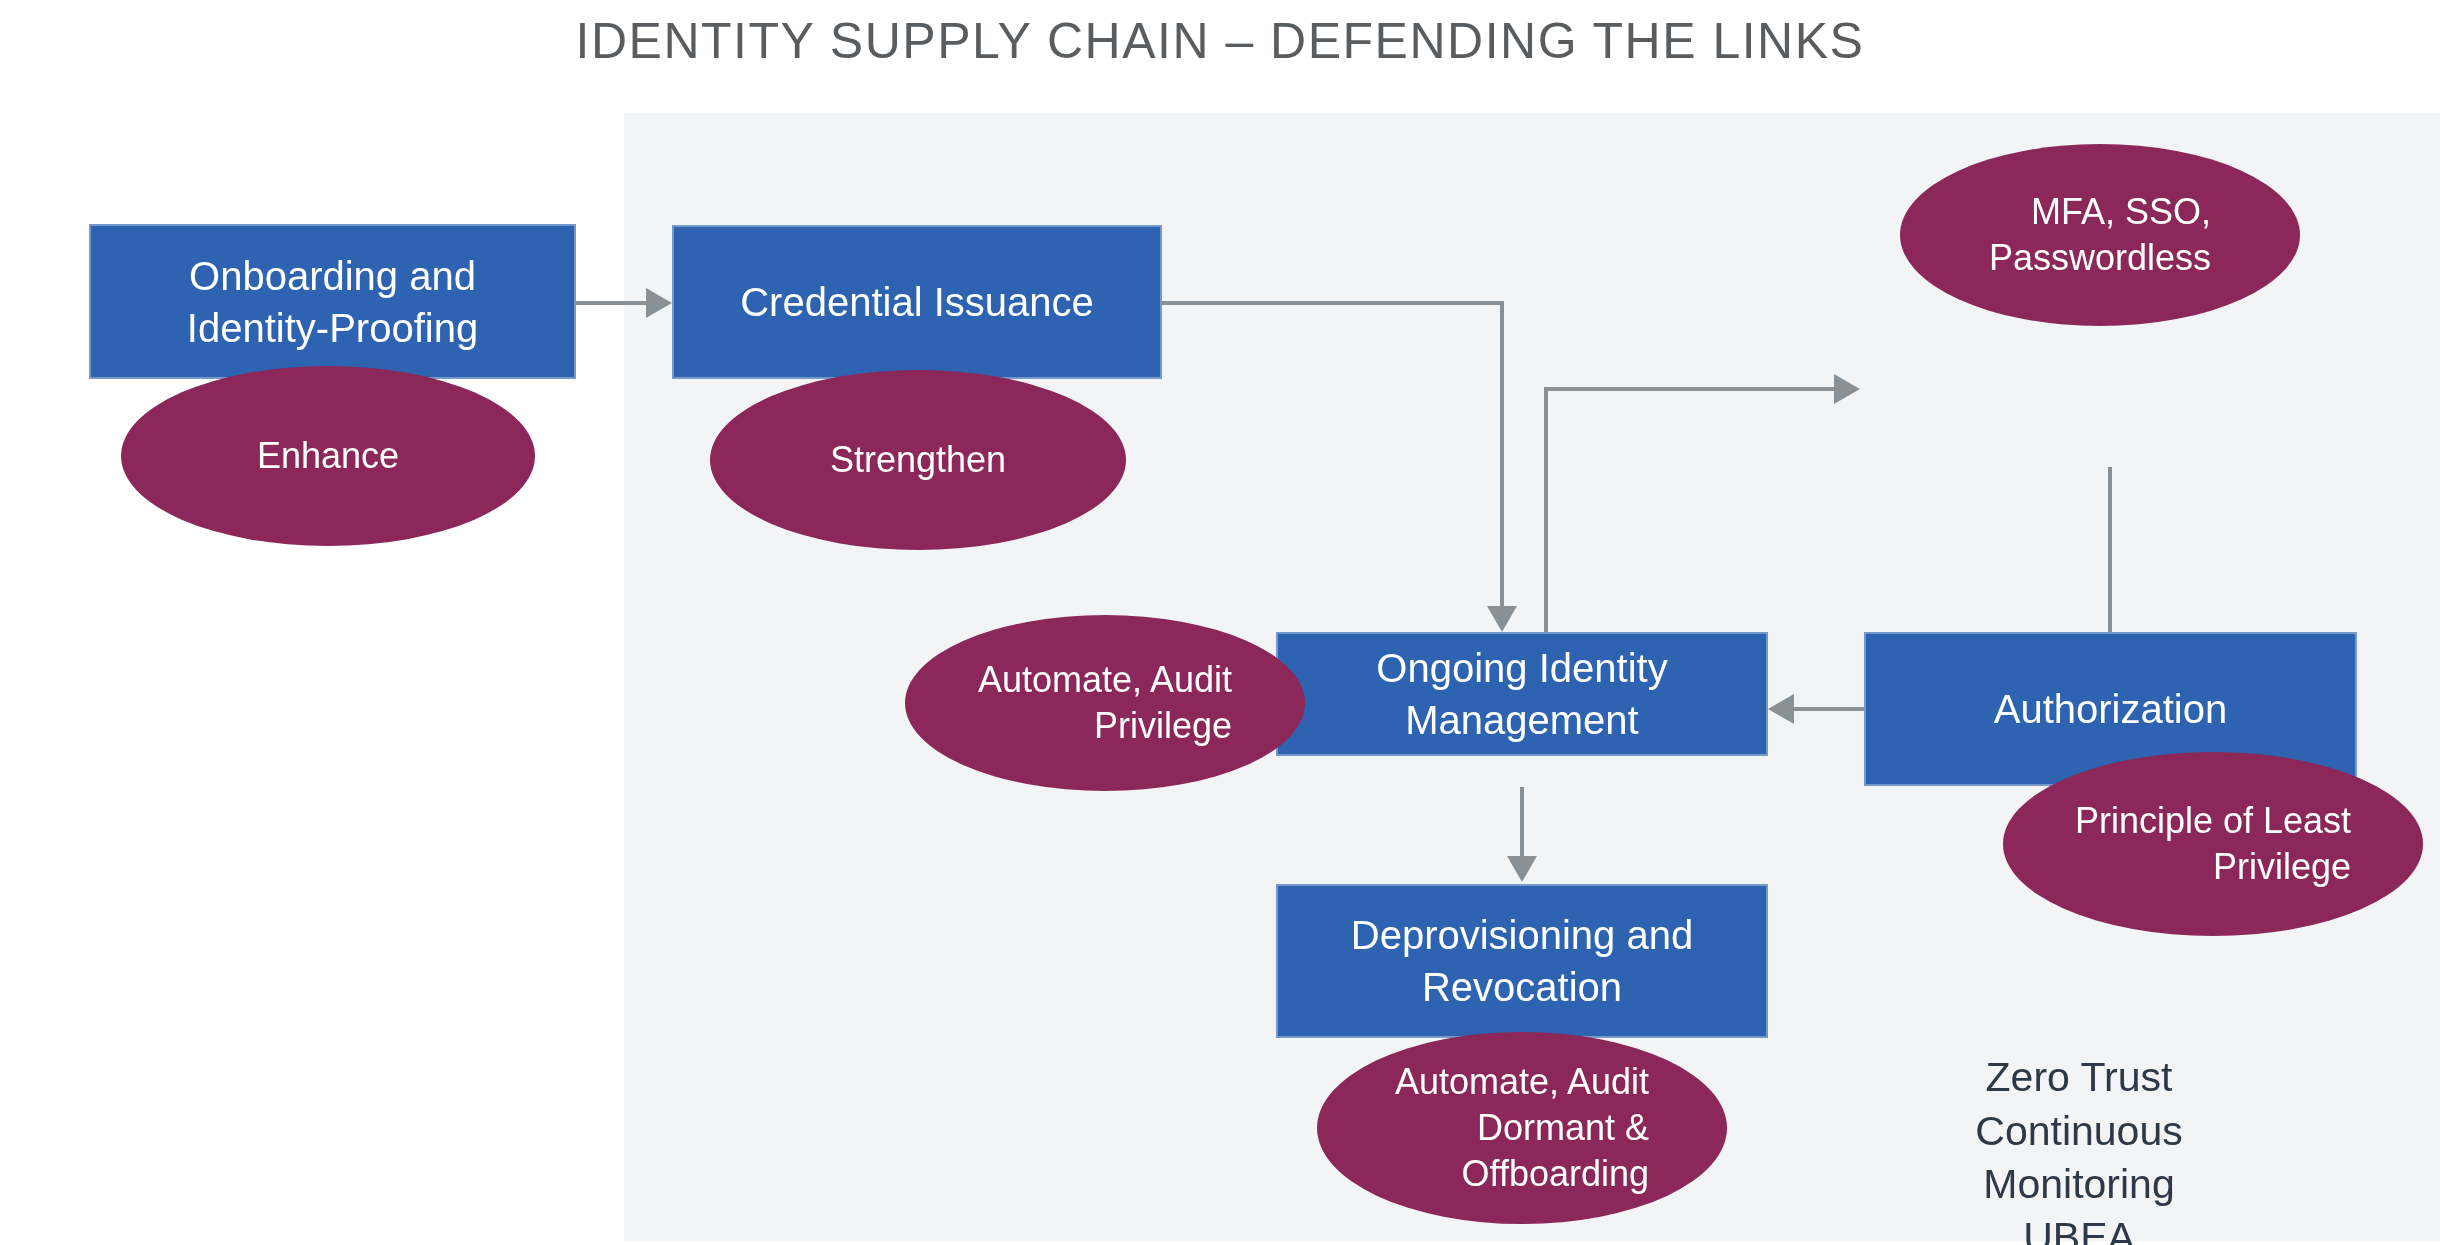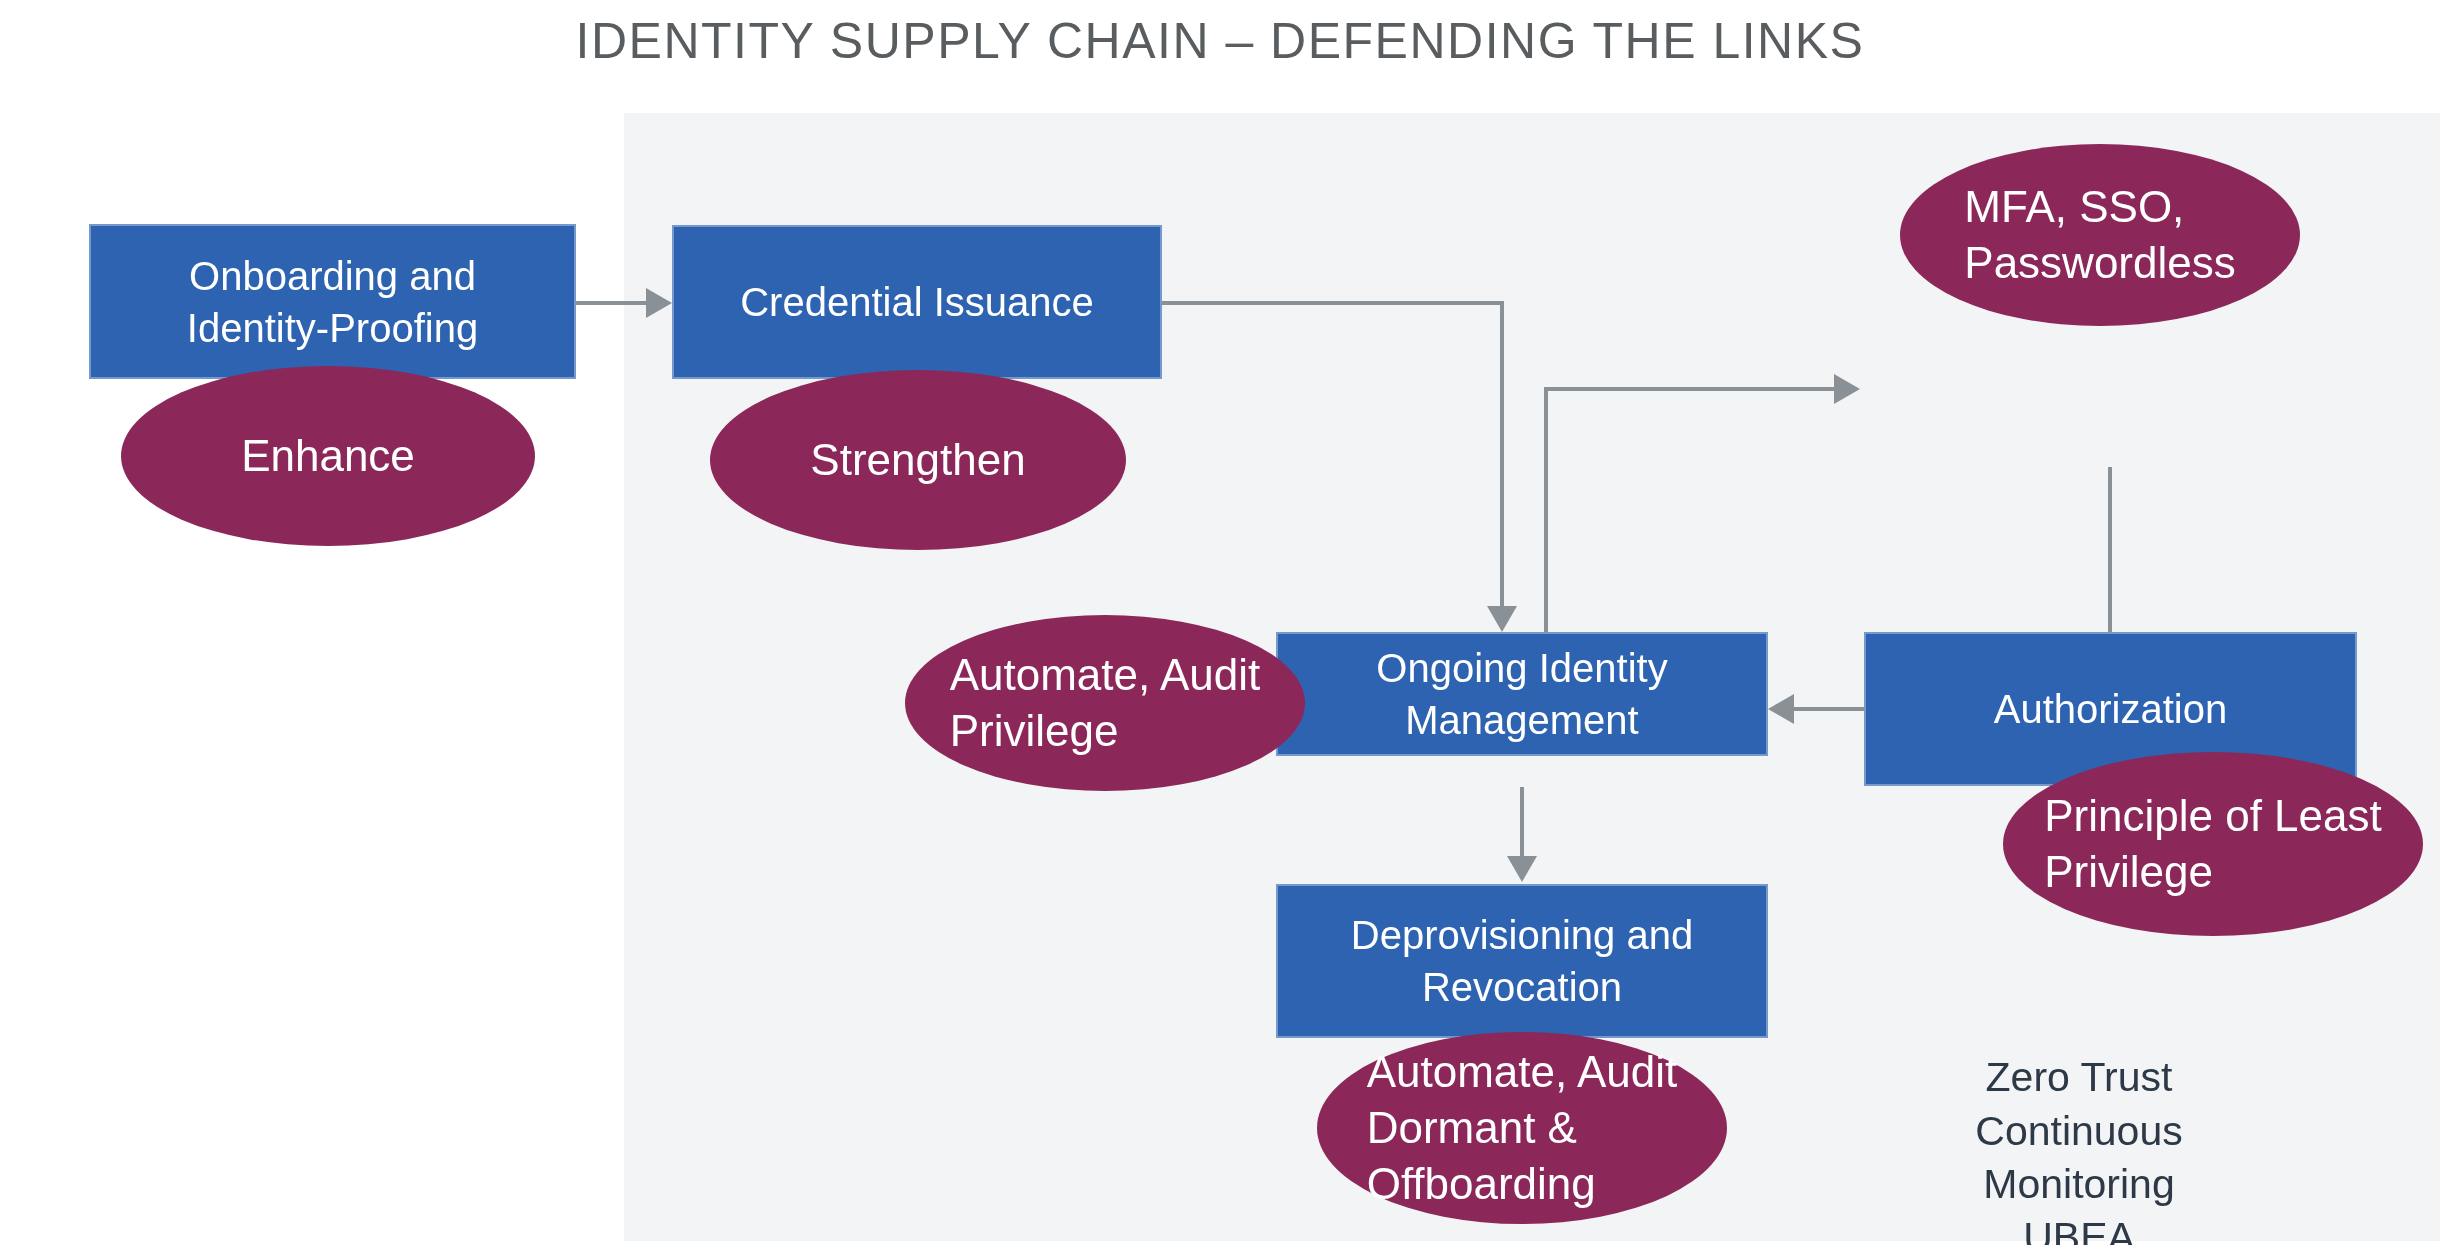--- a/index.html
+++ b/index.html
@@ -77,22 +77,22 @@
     white-space: pre-line;
   }
   .badge {
     position: absolute;
     background: var(--ellipse-maroon);
     border-radius: 50%;
     color: var(--text-white);
     display: flex;
     align-items: center;
     justify-content: center;
-    text-align: left;
-    font-size: 44px;
+    text-align: right;
+    font-size: 36px;
     line-height: 1.27;
     white-space: pre-line;
   }
   .note {
     position: absolute;
     left: 1879px;
     top: 982px;
     width: 400px;
     text-align: center;
     font-size: 41px;

